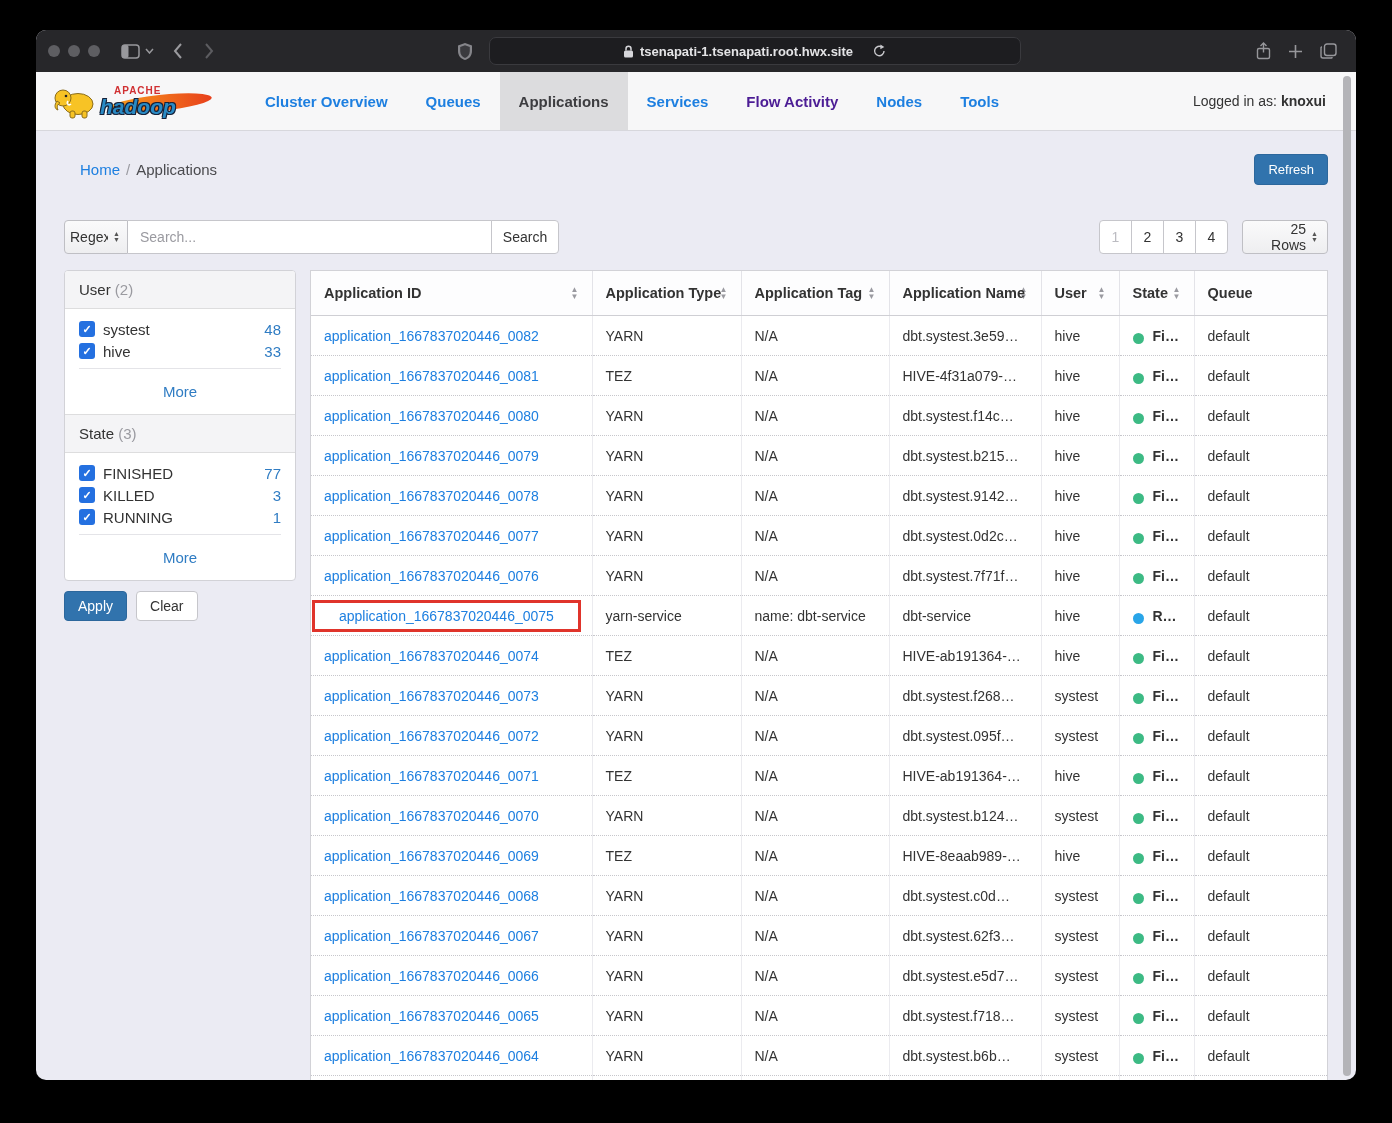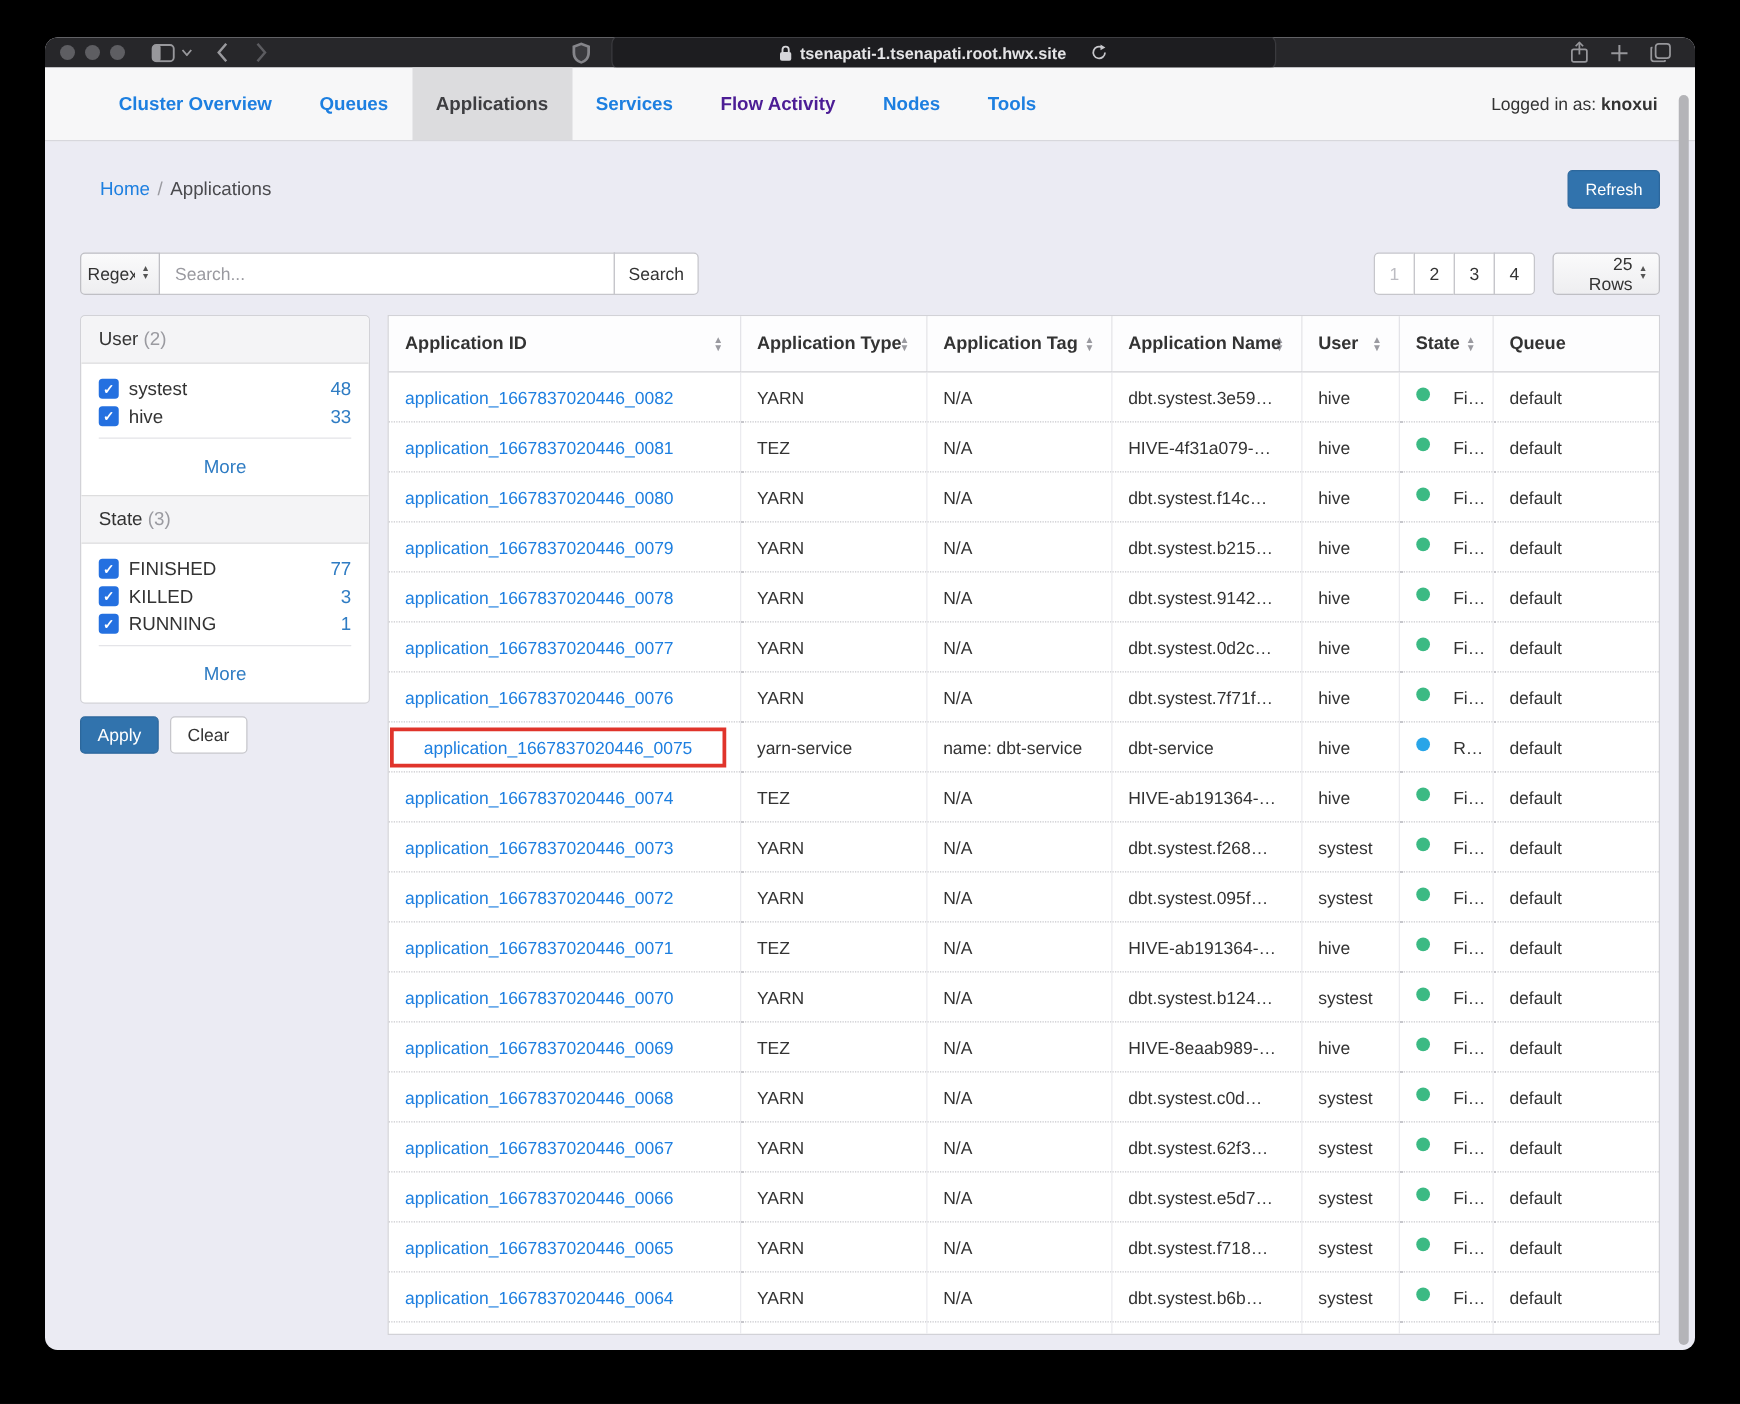--- a/index.html
+++ b/index.html
@@ -2,21 +2,21 @@
 <html style="--link-blue: #1d7fe0; --primary-button: #3173ad; --finished-green: #3cba84; --running-blue: #29a5e8; --highlight-red: #e0342b; --count-blue: #2f7cc3;"><head>
 <meta charset="utf-8">
 <style>
   * { margin:0; padding:0; box-sizing:border-box; }
   html,body { background:#000; font-family:"Liberation Sans", sans-serif; }
   .frame { width:1392px; height:1123px; background:#000; padding:30px 36px 43px 36px; position:relative; }
   .window { width:1320px; height:1050px; border-radius:10px; overflow:hidden; background:#ebebf3;
             display:flex; flex-direction:column; position:relative; }
 
   
-  .titlebar { height:24px; background:#27272a; display:flex; align-items:center; padding:0 12px; flex-shrink:0; }
+  .titlebar { height:42px; background:#27272a; display:flex; align-items:center; padding:0 12px; flex-shrink:0; }
   .lights { display:flex; gap:8px; margin-right:14px; }
   .light { width:12px; height:12px; border-radius:50%; background:#5e5e62; }
   .tb-ic { display:flex; align-items:center; justify-content:center; margin:0 7px; }
   .tb-spacer { flex:1; }
   .urlbar { width:532px; height:28px; background:#1d1d20; border:1px solid #3a3a3e; border-radius:7px;
             display:flex; align-items:center; justify-content:center; gap:6px; color:#e4e4e6;
             font-size:13px; font-weight:bold; }
   .reload { margin-left:14px; }
 
   
@@ -97,21 +97,21 @@
   th:nth-child(1){width:281px} th:nth-child(2){width:149px} th:nth-child(3){width:148px}
   th:nth-child(4){width:152px} th:nth-child(5){width:78px} th:nth-child(6){width:75px}
   .sort { float:right; display:flex; flex-direction:column; font-size:8px; color:#9a9aa0; line-height:7px;
           margin-top:1px; cursor:pointer; }
   td { height:40px; padding:0 13px; border-right:1px solid #ebebef; border-top:1px dotted #c7c7cc;
        white-space:nowrap; overflow:hidden; }
   td:last-child { border-right:none; }
   tbody tr:first-child td { border-top:none; }
   a.app-link { color:var(--link-blue); text-decoration:none; cursor:pointer; }
   .hl { display:inline-block; border:3px solid var(--highlight-red); padding:5px 24px; margin-left:-12px; }
-  .state-cell { display:flex; align-items:flex-start; gap:19px; }
+  .state-cell { display:flex; align-items:flex-end; gap:9px;font-weight:bold; }
   .dot { width:11px; height:11px; border-radius:50%; flex-shrink:0; }
   .dot.finished { background:var(--finished-green); }
   .dot.running { background:var(--running-blue); }
   tr.partial td { height:9px; }
 
   
   .scrollbar { position:absolute; top:46px; bottom:4px; right:5px; width:8px; }
   .scroll-thumb { width:8px; height:100%; border-radius:4px; background:#b4b4b8; }
 
   svg { display:block; }
@@ -187,20 +187,36 @@
       </span>
       <span class="tb-ic">
         <svg width="17" height="16" viewBox="0 0 17 16">
             <rect x="4.5" y="1" width="11.5" height="11.5" rx="2.5" fill="none" stroke="#97979b" stroke-width="1.4"></rect>
             <path d="M2 4 H1.5 A0.5 0.5 0 0 0 1 4.5 V13 A2 2 0 0 0 3 15 H11.5 A0.5 0.5 0 0 0 12 14.5 V14" fill="none" stroke="#97979b" stroke-width="1.4"></path>
           </svg>
       </span>
     </div>
 
     <div class="app-header">
+      <div class="logo">
+        <svg width="44" height="36" viewBox="0 0 44 36">
+          <ellipse cx="26" cy="21" rx="15" ry="10.5" fill="#f7c325" stroke="#8a6d1d" stroke-width="1"></ellipse>
+          <rect x="18" y="28" width="5" height="7" rx="2" fill="#f7c325" stroke="#8a6d1d" stroke-width="1"></rect>
+          <rect x="30" y="28" width="5" height="7" rx="2" fill="#f7c325" stroke="#8a6d1d" stroke-width="1"></rect>
+          <circle cx="11" cy="15" r="8" fill="#f7c325" stroke="#8a6d1d" stroke-width="1"></circle>
+          <path d="M5 18 C2 22 2.5 26 6 27 C4.5 24 5.5 21 8 20 Z" fill="#f7c325" stroke="#8a6d1d" stroke-width="1"></path>
+          <circle cx="14" cy="13" r="1.3" fill="#222"></circle>
+          <path d="M16 18 C14 21 17 23 19 21" fill="none" stroke="#fff" stroke-width="1.6"></path>
+        </svg>
+        <div class="logo-txt">
+          <div class="logo-apache">APACHE</div>
+          <div class="logo-swoosh"></div>
+          <div class="logo-hadoop">hadoop</div>
+        </div>
+      </div>
       <div class="nav" id="nav-list">
           <div class="nav-item">Cluster Overview</div>
           <div class="nav-item">Queues</div>
           <div class="nav-item active">Applications</div>
           <div class="nav-item">Services</div>
           <div class="nav-item disabled">Flow Activity</div>
           <div class="nav-item">Nodes</div>
           <div class="nav-item">Tools</div>
         </div>
       <div class="logged"><span>Logged in as: </span><b>knoxui</b></div>

